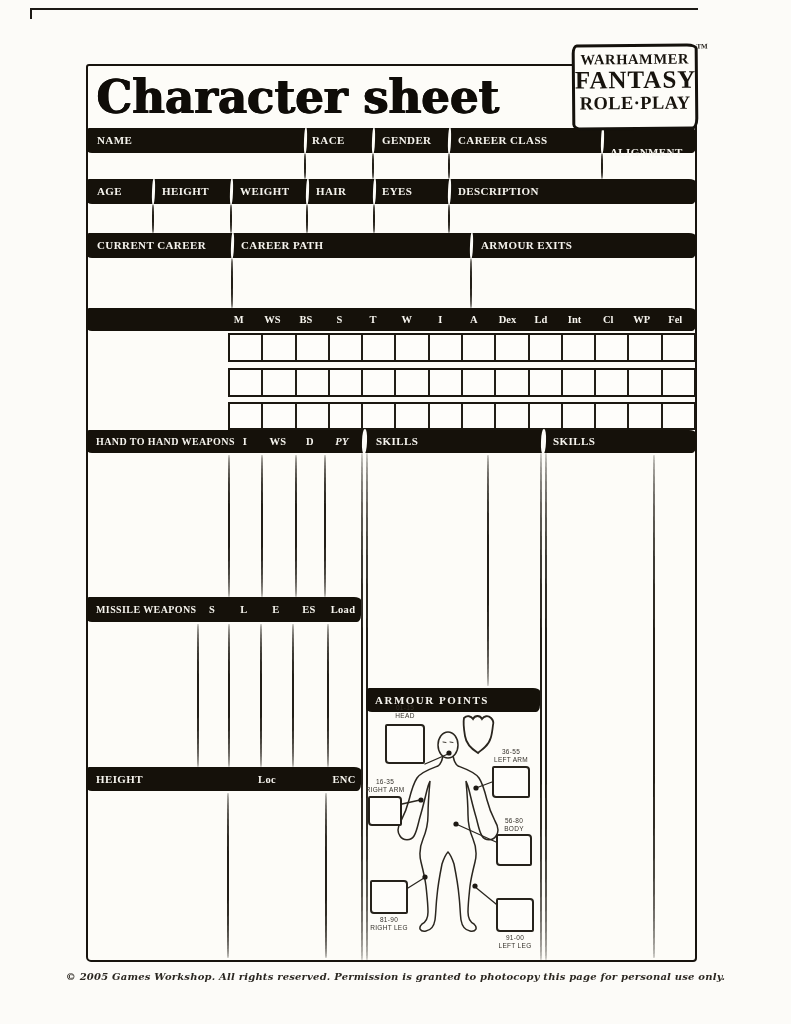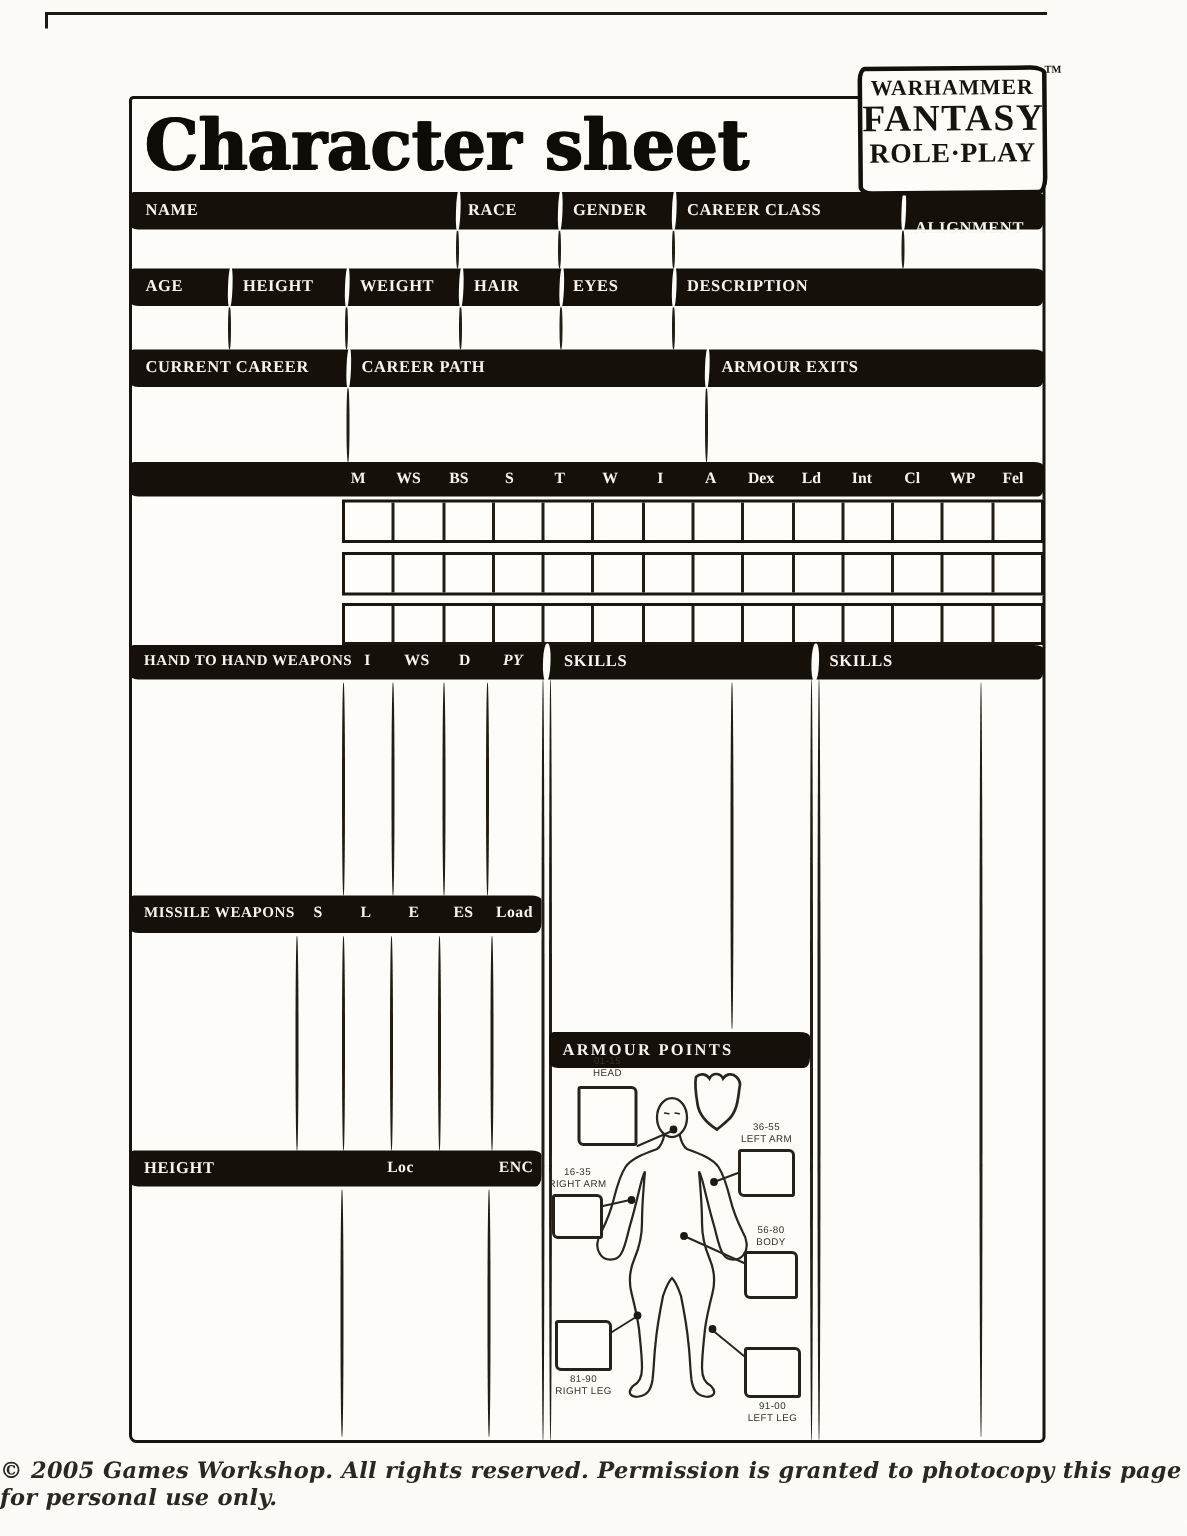--- a/index.html
+++ b/index.html
@@ -44,23 +44,23 @@
   .cells i:last-child { border-right:none; }
 
   .field { position:absolute; z-index:4; }
 
   .apbox { position:absolute; border:2px solid #26221b; background:#fefdfa; z-index:5;
            border-radius:2px 4px 2px 4px; }
   .aplabel { position:absolute; transform:translateX(-50%); text-align:center; z-index:5;
              font-family:"Liberation Sans", sans-serif; font-size:6.5px; line-height:7.5px;
              letter-spacing:0.3px; color:#35312a; white-space:nowrap; }
 
-  .copyright { position:absolute; left:0; right:0; top:971px; 
+  .copyright { position:absolute; left:0; right:0; top:971px; text-align:center;
                font-family:"DejaVu Serif", serif; font-style:italic; font-weight:700;
-               font-size:15px; letter-spacing:0.2px; color:#2b2721; }
+               font-size:10px; letter-spacing:0.2px; color:#2b2721; }
 </style>
 </head>
 <body>
 
 <div class="stage">
 
   <div class="line" style="left:30px; top:8px; width:668px; height:2px;"></div>
   <div class="line" style="left:30px; top:8px; width:2px; height:11px;"></div>
 
   <div class="sheet-frame"></div>

